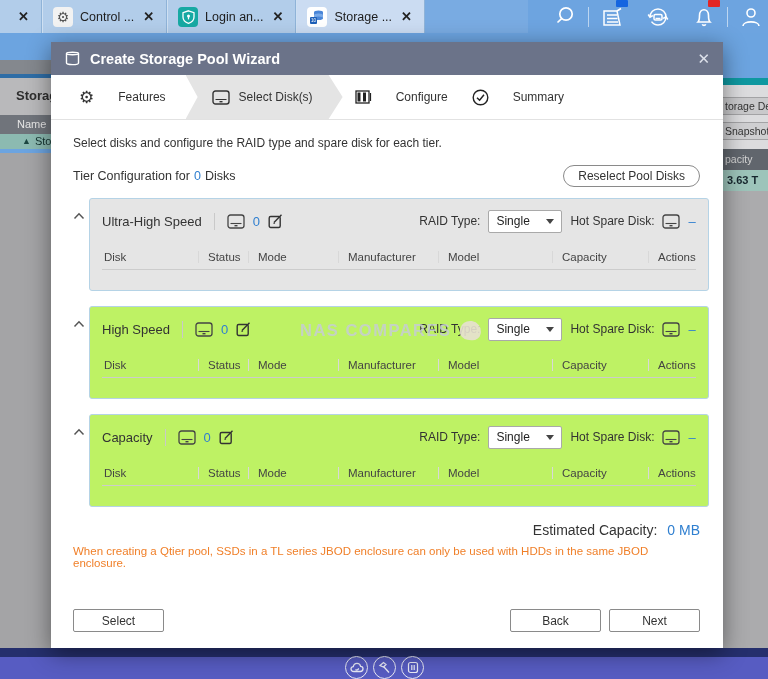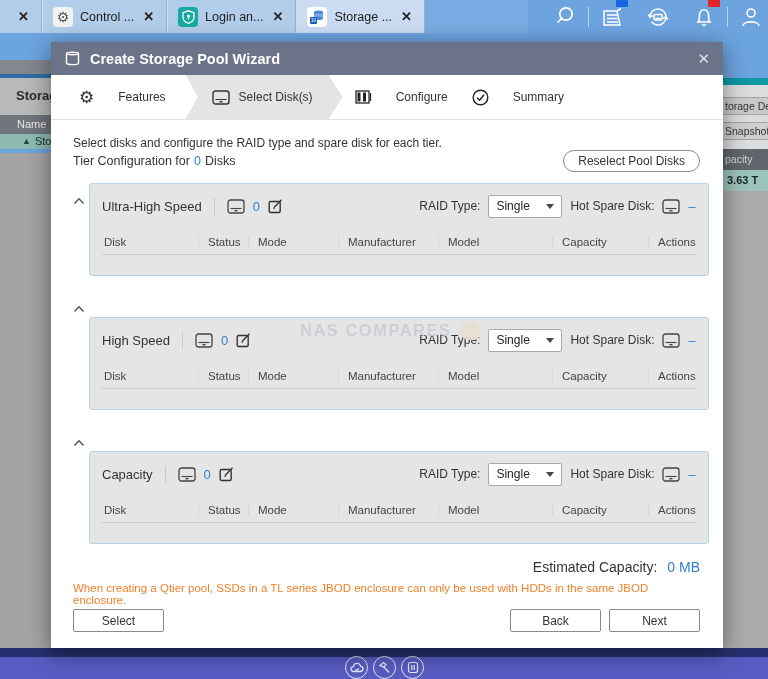--- a/index.html
+++ b/index.html
@@ -61,30 +61,30 @@
   .dlg-close::before { content:"✕"; }
 
   .dlg-steps { height:45px; background:#fff; border-bottom:1px solid #e2e2e2; display:flex; align-items:stretch; flex:0 0 auto; padding-left:24px; }
   .step { display:flex; align-items:center; gap:24px; font-size:12px; color:#333; padding:0 20px 0 4px; }
   .step-band { background:#e4e4e4; display:flex; align-items:center; gap:9px; font-size:12px; color:#333;
     padding:0 30px 0 26px; clip-path:polygon(0 0, calc(100% - 14px) 0, 100% 50%, calc(100% - 14px) 100%, 0 100%, 12px 50%); }
   .step-gear { font-size:17px; color:#333; line-height:1; }
   .step-gear::before { content:"⚙"; }
 
   .dlg-body { flex:1; position:relative; padding:16px 23px 0 22px; }
-  .dlg-desc { font-size:12px; color:#333; }
+  .dlg-desc { font-size:12px; color:#333; margin-bottom:15px; }
   .tier-cfg-row { display:flex; align-items:center; margin-bottom:11px; }
   .tier-cfg-text { font-size:12.5px; color:#333; display:flex; gap:4px; }
   .blue { color:#2f7fd0; }
   .pill-btn { margin-left:auto; border:1px solid #8a8a8a; border-radius:12px; background:#fff; font-size:12px; color:#333; padding:3px 14px; cursor:pointer; }
 
   .tier-row { display:flex; align-items:flex-start; margin-bottom:15px; }
   .caret { width:16px; margin:14px 0 0 0; flex:0 0 auto; cursor:pointer; }
   .tier-box { margin-left:0px; flex:1; border:1px solid #b5d3e6; border-radius:3px; height:93px; background:#e5e5e5; }
-  .tier-box.tint { background:#e5e5e5;margin-top:26px; }
+  .tier-box.tint { background:#bef264; }
   .tier-head { display:flex; align-items:center; height:44px; padding:0 12px; gap:8px; }
   .tier-name { font-size:13px; color:#333; }
   .vsep { width:1px; height:17px; background:#c9c9c9; margin:0 4px; }
   .count { font-size:13px; }
   .spacer { flex:1; }
   .lbl { font-size:12px; color:#333; white-space:nowrap; }
   .select { width:74px; height:23px; border:1px solid #a9a9a9; border-radius:2px; background:#fff; display:flex; align-items:center; padding:0 7px; font-size:12px; color:#222; cursor:pointer; }
   .select .arrow { margin-left:auto; width:0; height:0; border-left:4px solid transparent; border-right:4px solid transparent; border-top:5px solid #444; }
   .dash { font-size:13px; }
 

